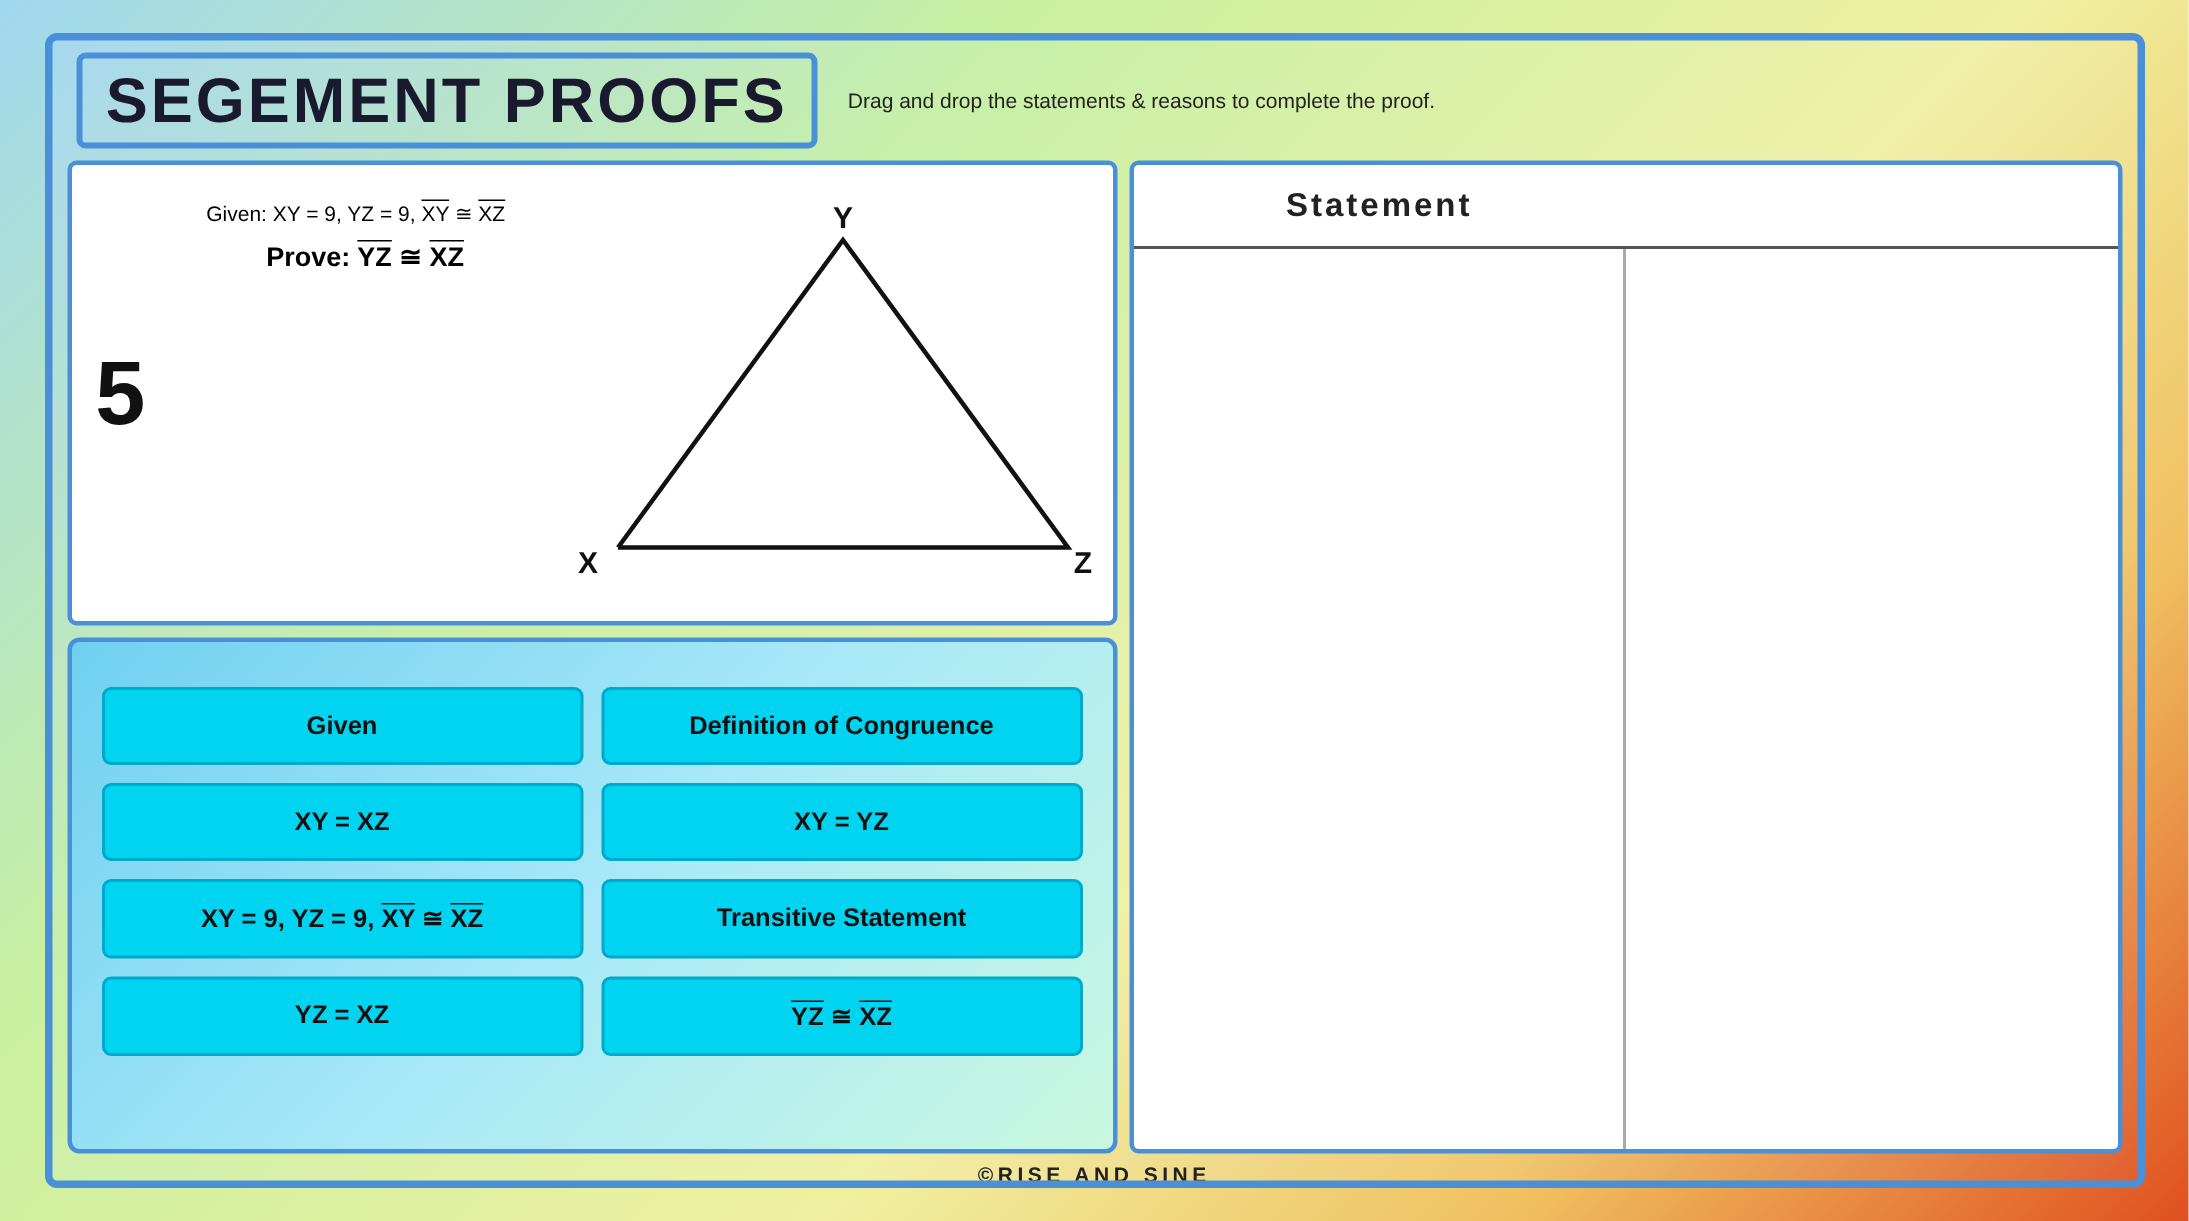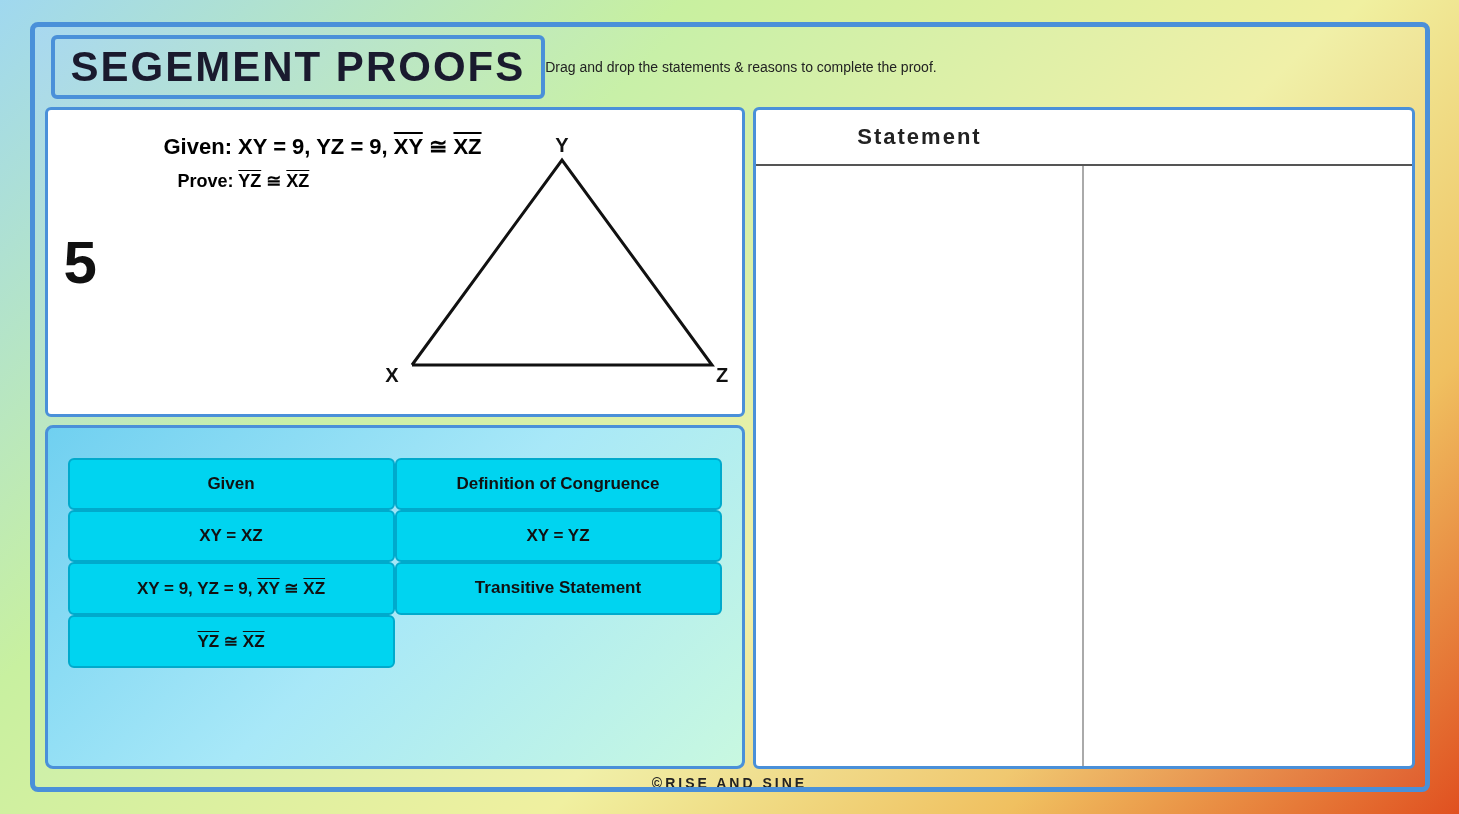--- a/index.html
+++ b/index.html
@@ -23,20 +23,21 @@
       display: flex;
       flex-direction: column;
       overflow: hidden;
     }
 
     
     .header {
       display: flex;
       align-items: center;
       padding: 8px 16px;
+      gap: 20px;
     }
 
     .title-box {
       border: 4px solid #4a90d9;
       border-radius: 6px;
       padding: 4px 16px;
       background: transparent;
     }
 
     .title-text {
@@ -90,25 +91,24 @@
       font-weight: 900;
       color: #111;
     }
 
     .problem-text {
       margin-left: 70px;
       flex: 1;
     }
 
     .given-text {
-      font-size: 22px;
-      font-weight: bold;
+      font-size: 14px;
+      font-weight: normal;
       margin-bottom: 10px;
       margin-top: 8px;
-      margin-left: 26px;
     }
 
     .prove-text {
       font-size: 18px;
       font-weight: bold;
       margin-bottom: 10px;
       padding-left: 40px;
     }
 
     .overline { text-decoration: overline; }
@@ -127,20 +127,21 @@
       background: linear-gradient(135deg, #70d0f0 0%, #a8e8f8 50%, #c8f8e0 100%);
       border: 3px solid #4a90d9;
       border-radius: 8px;
       padding: 20px;
       flex: 1;
     }
 
     .drag-grid {
       display: grid;
       grid-template-columns: 1fr 1fr;
+      gap: 12px;
       margin-top: 10px;
     }
 
     .drag-card {
       background: #00d4f0;
       border: 2px solid #00aacc;
       border-radius: 6px;
       padding: 14px 10px;
       text-align: center;
       font-size: 17px;
@@ -264,20 +265,23 @@
           </div>
 
           <div class="drag-card" draggable="true">
             XY = 9, YZ = 9, <span class="overline">XY</span> ≅ <span class="overline">XZ</span>
           </div>
           <div class="drag-card" draggable="true">
             <span>Transitive Statement</span>
           </div>
 
           <div class="drag-card" draggable="true">
+            <span>YZ = XZ</span>
+          </div>
+          <div class="drag-card" draggable="true">
             <span class="overline">YZ</span> ≅ <span class="overline">XZ</span>
           </div>
 
         </div>
       </div>
 
     </div>
 
     <div class="right-panel">
       <div class="table-header">

